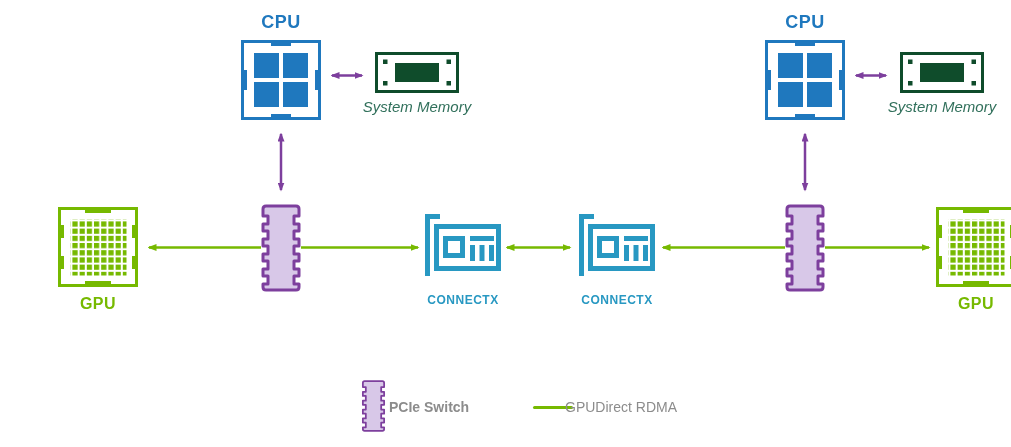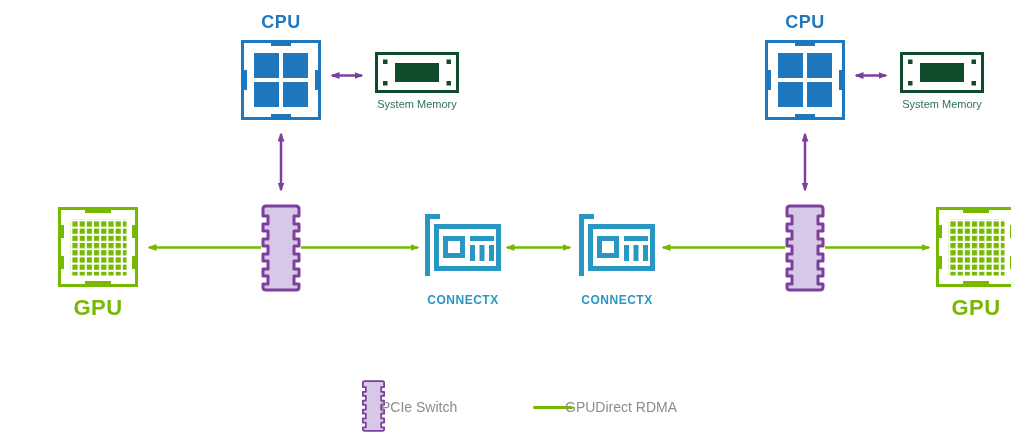--- a/index.html
+++ b/index.html
@@ -44,30 +44,31 @@
 
   .label {
     text-align: center;
     white-space: nowrap;
   }
   .lbl-cpu {
     width: 80px; font-size: 18px; font-weight: bold;
     color: var(--cpu-blue, #1F78BE); letter-spacing: 0.5px;
   }
   .lbl-gpu {
-    width: 80px; font-size: 22px; font-weight: bold;
+    width: 80px; font-size: 16px; font-weight: bold;
     color: var(--nvidia-green, #76B900); letter-spacing: 0.5px;
   }
   .lbl-cx {
     width: 118px; font-size: 12px; font-weight: bold;
     color: var(--connectx-teal, #2898C2); letter-spacing: 0.5px;
   }
   .lbl-mem {
-    width: 124px; font-size: 11px;
+    width: 124px; font-size: 15px;
     color: var(--memory-text, #31705B);
+    font-style: italic;
   }
   .legend-label {
     position: absolute;
     font-size: 14px;
     color: var(--legend-gray, #8C8C8C);
     white-space: nowrap;
   }
   .legend-line {
     position: absolute;
     left: 500px; top: 406px;
@@ -233,18 +234,18 @@
       <rect x="12.5" y="12.5" width="56" height="56" fill="url(#gpugrid-r)"></rect>
     </svg>
   </div>
   <div class="label lbl-gpu" style="left:903px; top:295px;">GPU</div>
 
   <div class="legend-item" style="left:328px; top:380px;">
     <svg width="25" height="52" viewBox="0 0 40 88">
       <path d="M5 2 H35 Q38 2 38 5 V12 H33 V20 H38 V27 H33 V35 H38 V42 H33 V50 H38 V57 H33 V65 H38 V72 H33 V80 H38 V83 Q38 86 35 86 H5 Q2 86 2 83 V80 H7 V72 H2 V65 H7 V57 H2 V50 H7 V42 H2 V35 H7 V27 H2 V20 H7 V12 H2 V5 Q2 2 5 2 Z" class="fill-lav stroke-purple" stroke-width="3" stroke-linejoin="round"></path>
     </svg>
   </div>
-  <div class="legend-label" style="left:348px; top:399px;">PCIe Switch</div>
+  <div class="legend-label" style="left:356px; top:399px;font-weight:bold;">PCIe Switch</div>
 
   <div class="legend-line"></div>
   <div class="legend-label" style="left:532px; top:399px;">GPUDirect RDMA</div>
 
 </div>
 
 </body></html>

